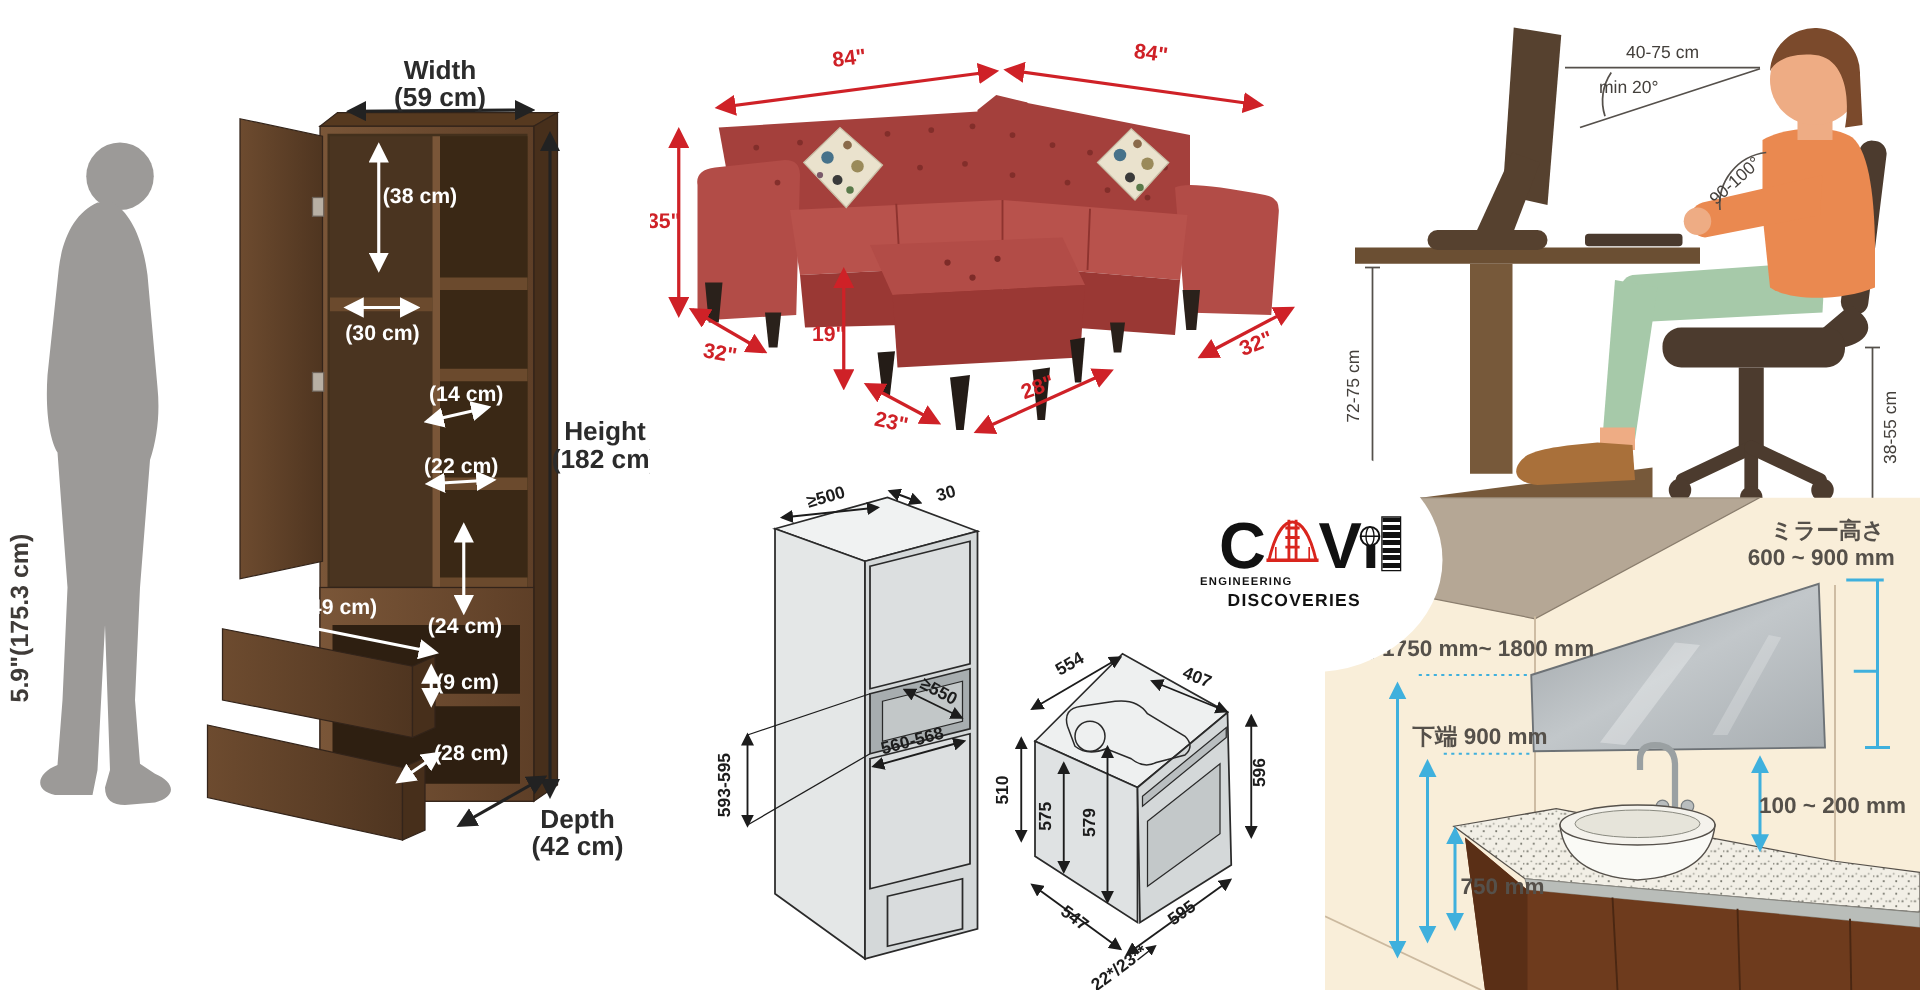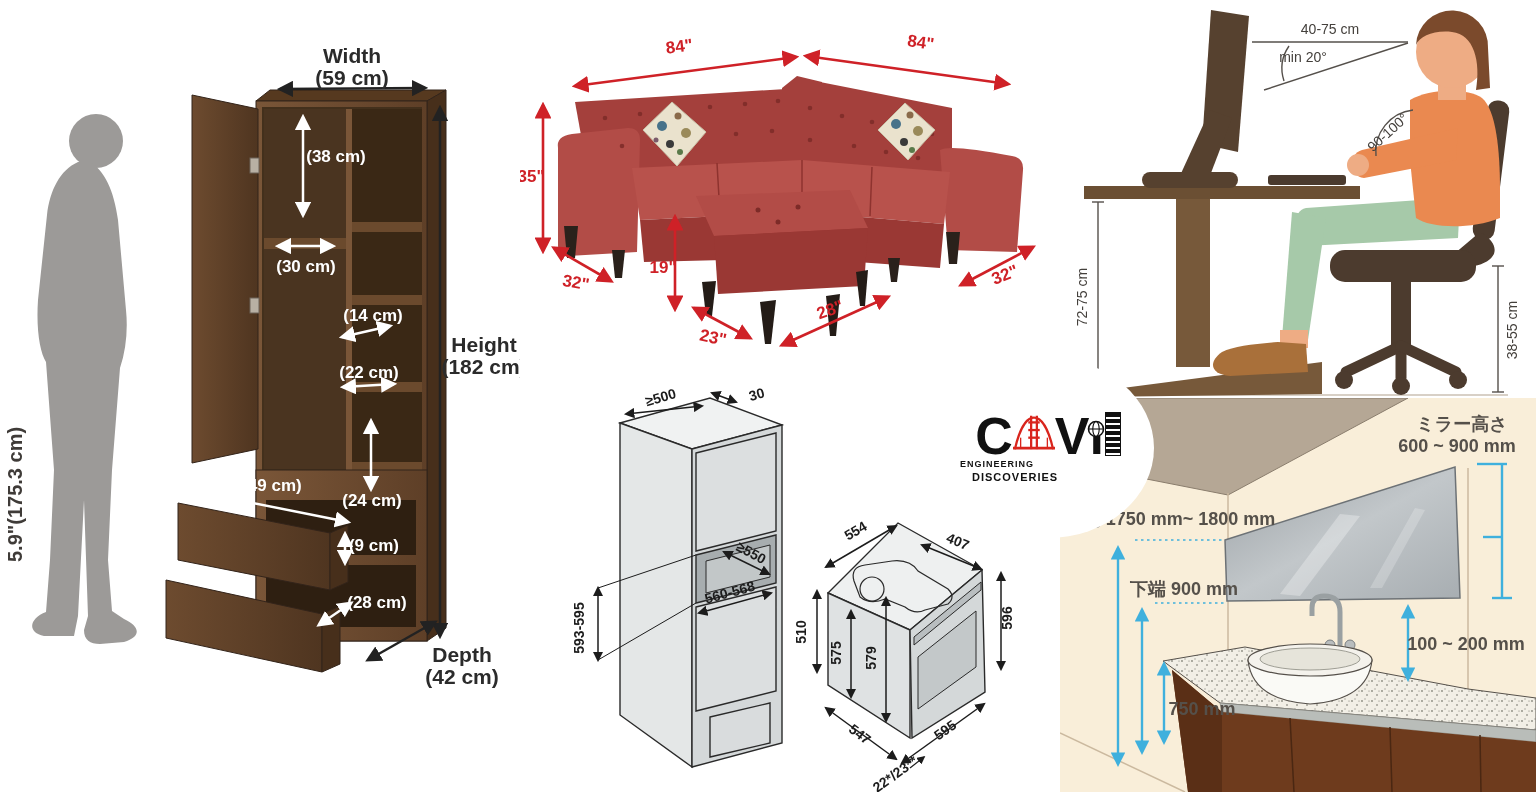--- a/index.html
+++ b/index.html
@@ -18,21 +18,21 @@
   .logo-content{width:176px;margin:50px auto 0;}
   .logo-row{display:flex;align-items:flex-end;justify-content:center;}
   .logo-letter{font-weight:bold;font-size:52px;line-height:0.85;color:#111;
                font-family:"Liberation Sans",sans-serif;}
   .logo-i{position:relative;}
   .logo-globe{position:absolute;left:-2px;top:-16px;}
   .logo-building{width:14px;height:42px;margin:0 0 2px 1px;
                  background:repeating-linear-gradient(180deg,#111 0 4px,#fff 4px 6px);
                  border:1px solid #111;}
   .logo-eng{text-align:left;font-size:9px;font-weight:bold;letter-spacing:1px;color:#111;margin-top:1px;}
-  .logo-disc{text-align:left;font-size:11px;font-weight:bold;letter-spacing:1px;color:#111;margin:2px 0 0 12px;}
+  .logo-disc{text-align:left;font-size:14px;font-weight:bold;letter-spacing:1px;color:#111;margin:2px 0 0 22px;}
 </style>
 </head>
 <body>
 
 <div class="canvas">
 
   <div class="panel" style="left:0;top:0;">
   <svg width="520" height="792" viewBox="0 0 520 792">
     <defs>
       <linearGradient id="wd1" x1="0" y1="0" x2="1" y2="0">
@@ -293,21 +293,21 @@
     <text class="olab" text-anchor="middle" x="286" y="247" transform="rotate(-90 286 247)">510</text>
     <text class="olab" text-anchor="middle" x="492" y="233" transform="rotate(-90 492 233)">596</text>
     <text class="olab" text-anchor="middle" x="321" y="268" transform="rotate(-90 321 268)">575</text>
     <text class="olab" text-anchor="middle" x="356" y="273" transform="rotate(-90 356 273)">579</text>
     <text class="olab" text-anchor="middle" x="337" y="353" transform="rotate(37 337 353)">547</text>
     <text class="olab" text-anchor="middle" x="428" y="349" transform="rotate(-36 428 349)">595</text>
     <text class="olab" text-anchor="middle" x="378" y="393" transform="rotate(-36 378 393)">22*/23**</text>
   </svg>
   </div>
 
-  <div class="panel" style="left:1060px;top:0;">
+  <div class="panel" style="left:1060px;top:12px;">
   <svg width="476" height="398" viewBox="0 0 476 398">
     <line x1="25" y1="395" x2="448" y2="395" stroke="#d8d0c6" stroke-width="2"></line>
 
     <g>
       <polygon points="32,392 262,362 262,394 32,397" fill="#77593a"></polygon>
       <rect x="116" y="199" width="34" height="168" fill="#77593a"></rect>
       <rect x="24" y="186" width="276" height="13" fill="#6b4f33"></rect>
     </g>
     <g fill="#56412f">
       <polygon points="151,10 189,16 178,152 142,144"></polygon>

